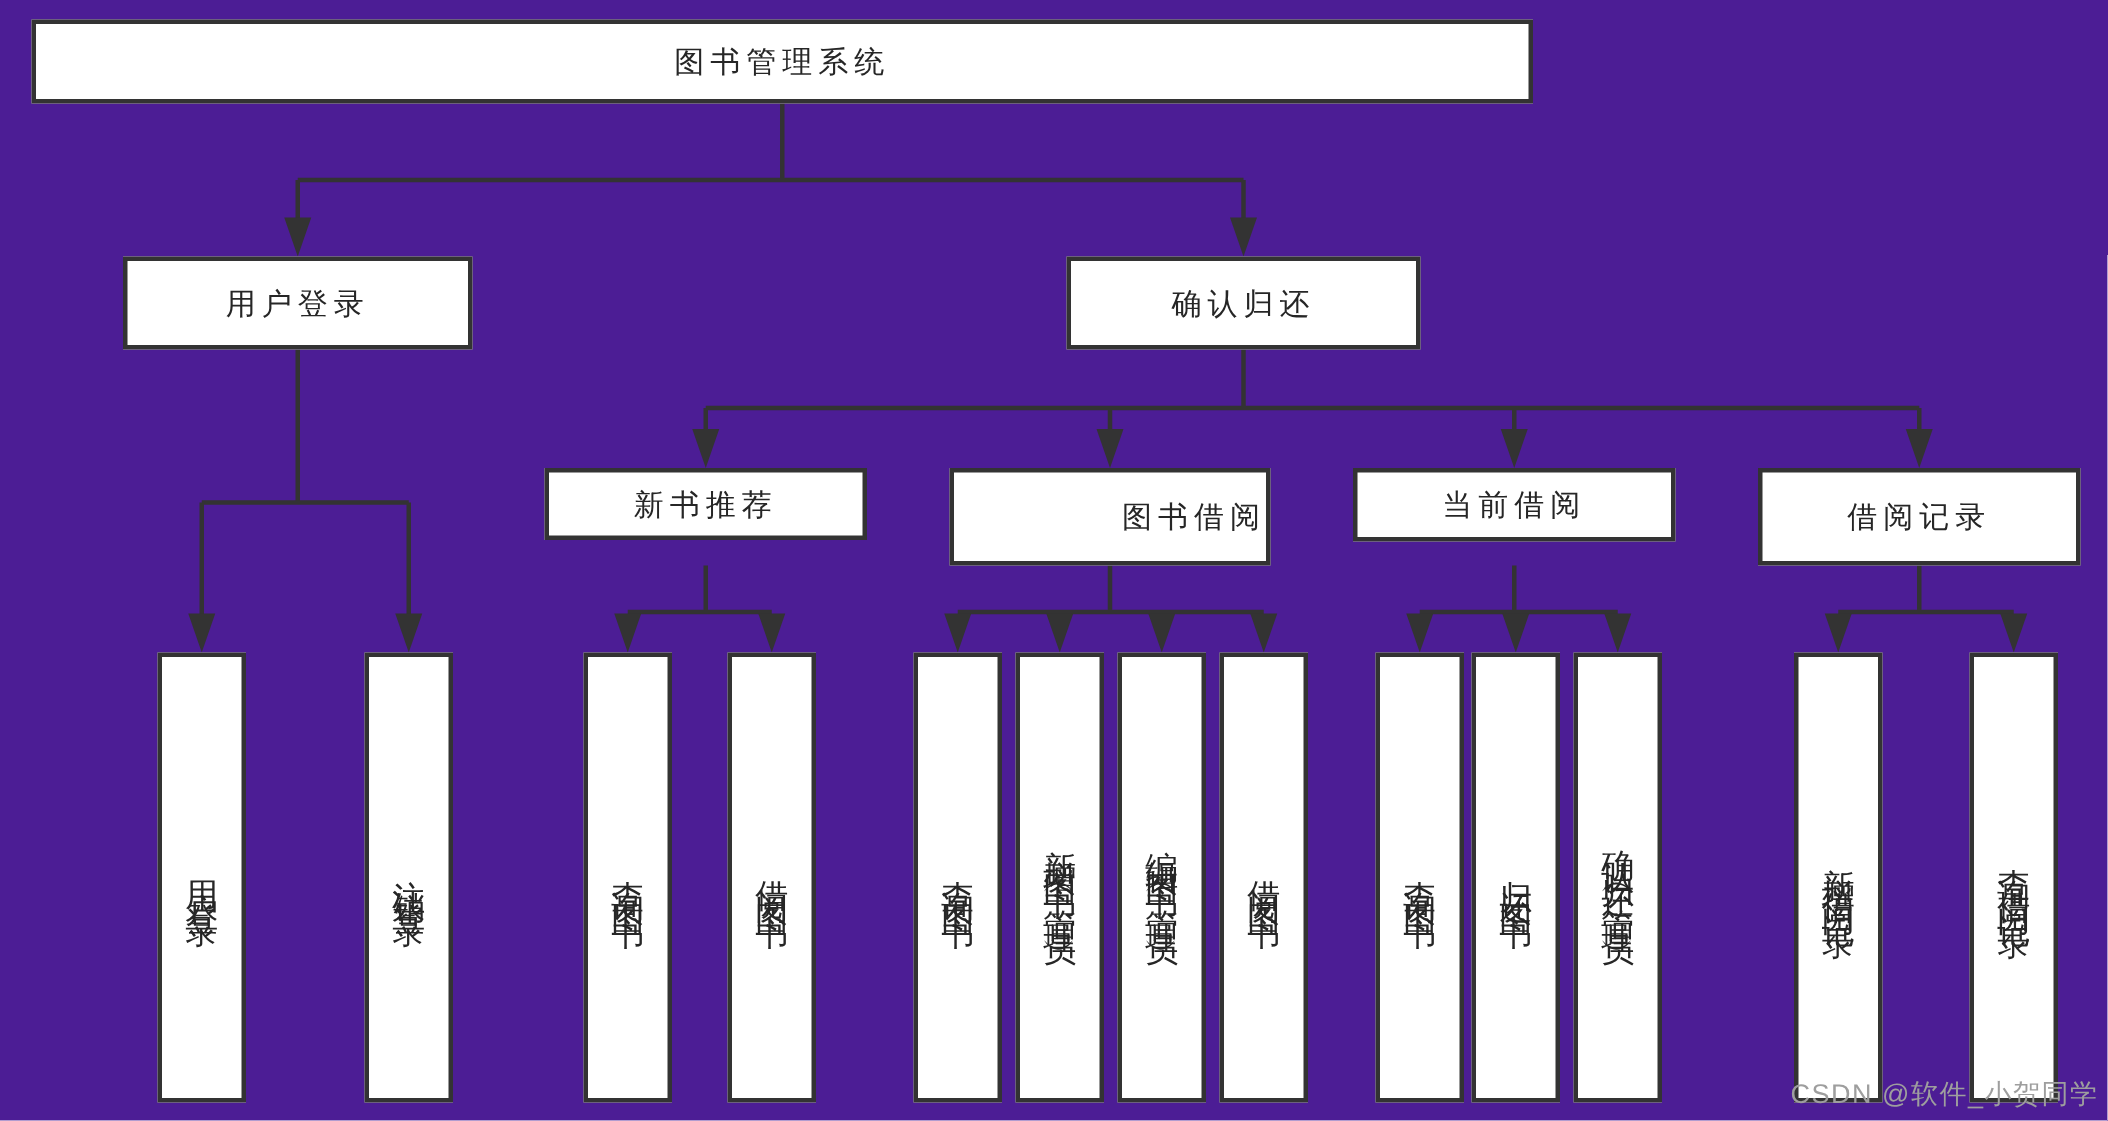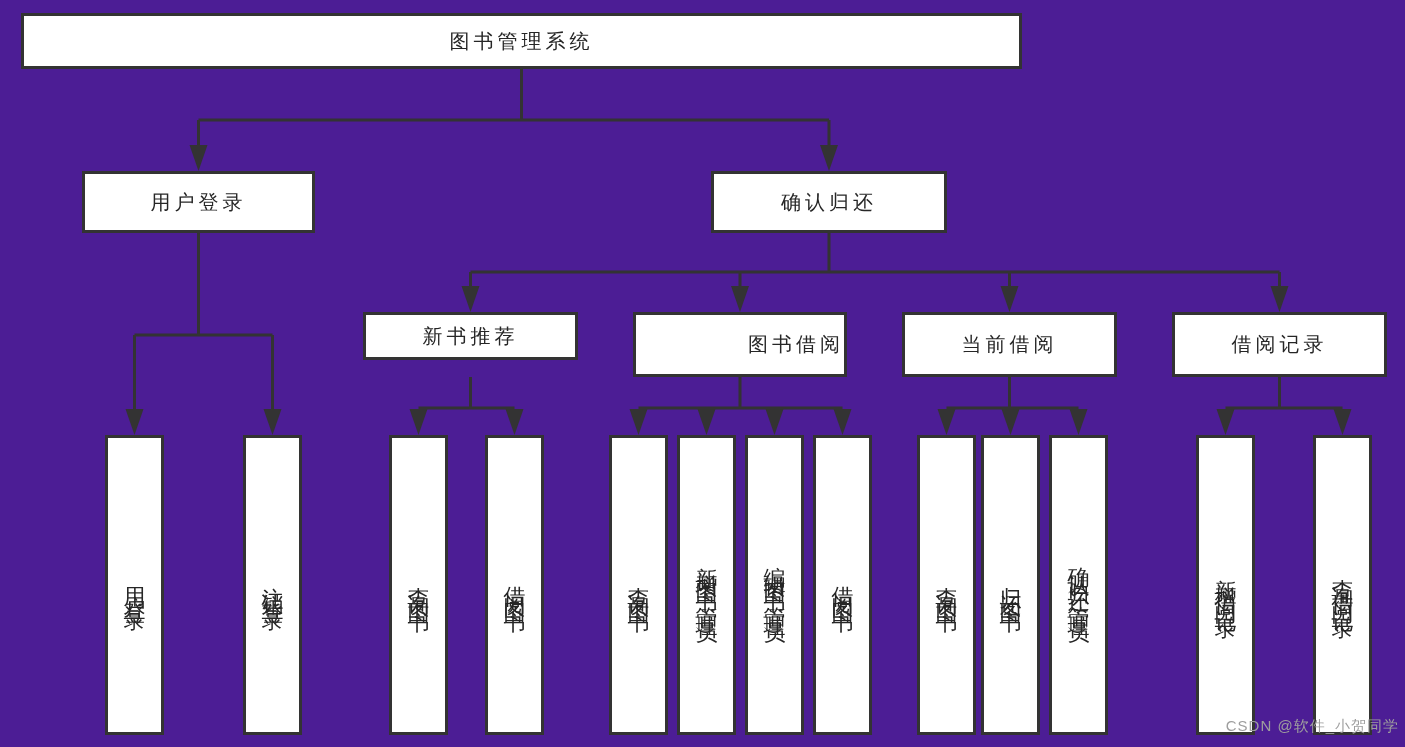--- a/index.html
+++ b/index.html
@@ -25,21 +25,21 @@
   .node.v { width:59px; height:300px; top:435px; }
   .node.v span {
     writing-mode:vertical-rl;
     font-size:22px;
     letter-spacing:8px;
     line-height:1;
   }
   .watermark {
     position:absolute;
     right:6px; top:717px;
-    font-size:15px;
+    font-size:18px;
     color:#9e9e9e;
     letter-spacing:1px;
     z-index:5;
     white-space:nowrap;
   }
 </style>
 </head>
 <body>
 
 <div class="canvas">
@@ -94,21 +94,21 @@
   <div class="node h" style="left:711px; top:171px; width:236px; height:62px;">
     <span>确认归还</span>
   </div>
 
   <div class="node h" style="left:363px; top:312px; width:215px; height:48px;">
     <span>新书推荐</span>
   </div>
   <div class="node h" style="left:633px; top:312px; width:214px; height:65px;justify-content:flex-end;">
     <span>图书借阅</span>
   </div>
-  <div class="node h" style="left:902px; top:312px; width:215px; height:65px;">
+  <div class="node h" style="left:902px; top:312px; width:215px; height:49px;">
     <span>当前借阅</span>
   </div>
   <div class="node h" style="left:1172px; top:312px; width:215px; height:65px;">
     <span>借阅记录</span>
   </div>
 
   <div class="node v" style="left:105px;">
     <span>用户登录</span>
   </div>
   <div class="node v" style="left:243px;">

